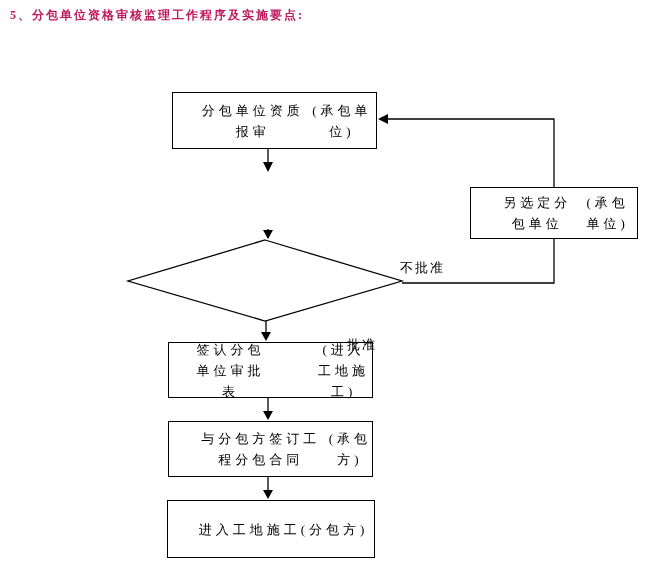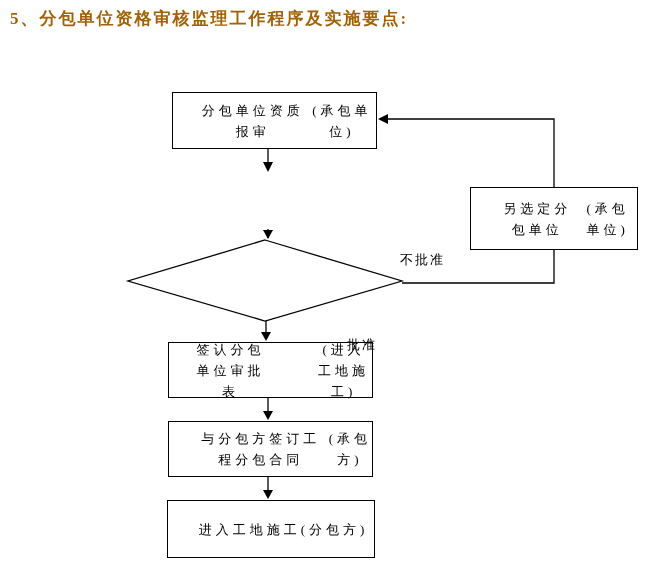--- a/index.html
+++ b/index.html
@@ -10,25 +10,25 @@
     height: 561px;
     background: #ffffff;
     overflow: hidden;
     font-family: "Liberation Serif", "DejaVu Serif", serif;
     color: #000000;
   }
   .doc-title {
     position: absolute;
     left: 10px;
     top: 7px;
-    font-size: 17px;
+    font-size: 12px;
     font-weight: bold;
     letter-spacing: 2px;
     white-space: nowrap;
-    color: #a16207;
+    color: #be185d;
   }
   .connector-layer {
     position: absolute;
     left: 0; top: 0;
     width: 657px;
     height: 561px;
   }
   .node {
     position: absolute;
     background: #ffffff;
@@ -38,21 +38,21 @@
     align-items: center;
     text-align: center;
     font-size: 13px;
     letter-spacing: 4px;
     line-height: 21px;
     color: #000000;
     padding-left: 25px;
   }
   .node-submit    { left: 172px; top:  92px; width: 205px; height: 57px; }
   .node-review    { left: 168px; top: 172px; width: 205px; height: 57px; }
-  .node-reselect  { left: 470px; top: 187px; width: 168px; height: 63px; }
+  .node-reselect  { left: 470px; top: 187px; width: 168px; height: 52px; }
   .node-sign      { left: 168px; top: 342px; width: 205px; height: 56px; gap: 48px; }
   .node-contract  { left: 168px; top: 421px; width: 205px; height: 56px; }
   .node-construct { left: 167px; top: 500px; width: 208px; height: 58px; }
   .decision-label {
     position: absolute;
     left: 175px;
     top: 262px;
     width: 180px;
     text-align: center;
     font-size: 13px;
@@ -60,21 +60,21 @@
     line-height: 18px;
     color: #000000;
   }
   .edge-label {
     position: absolute;
     font-size: 13px;
     letter-spacing: 2px;
     white-space: nowrap;
     color: #000000;
   }
-  .edge-label-reject { left: 400px; top: 251px; text-align: center; }
+  .edge-label-reject { left: 400px; top: 259px; text-align: center; }
   .edge-label-approve { left: 319px; top: 336px; margin-left: 28px; }
 </style>
 </head>
 <body>
 
 <div class="page">
 
   <div class="doc-title">5、分包单位资格审核监理工作程序及实施要点:</div>
 
   <svg class="connector-layer" width="657" height="561" viewBox="0 0 657 561" stroke="#000000" stroke-width="1.3" fill="none">

